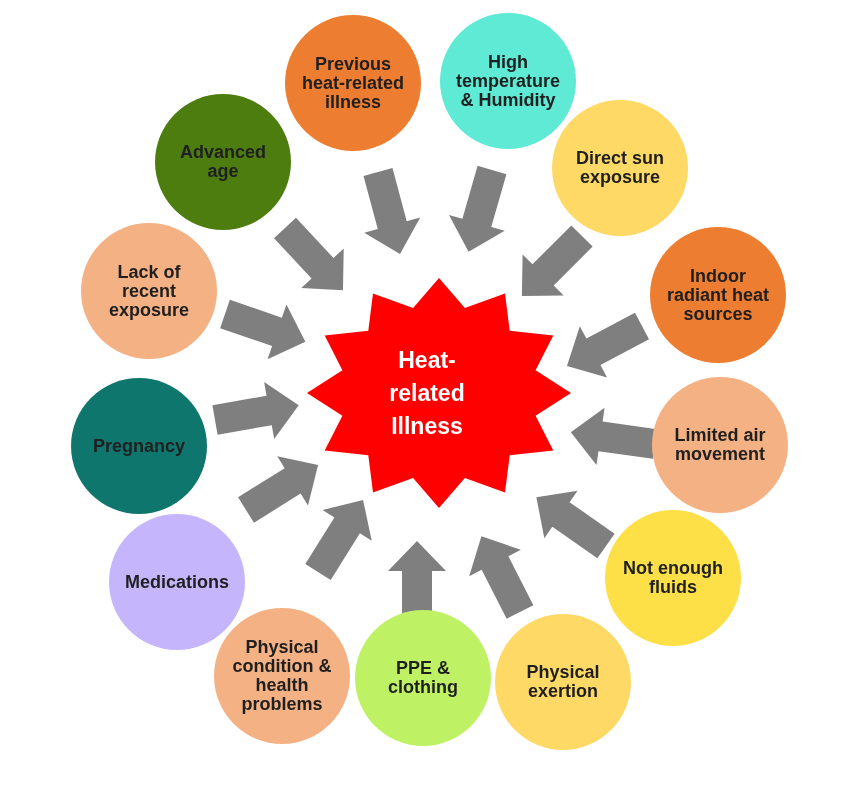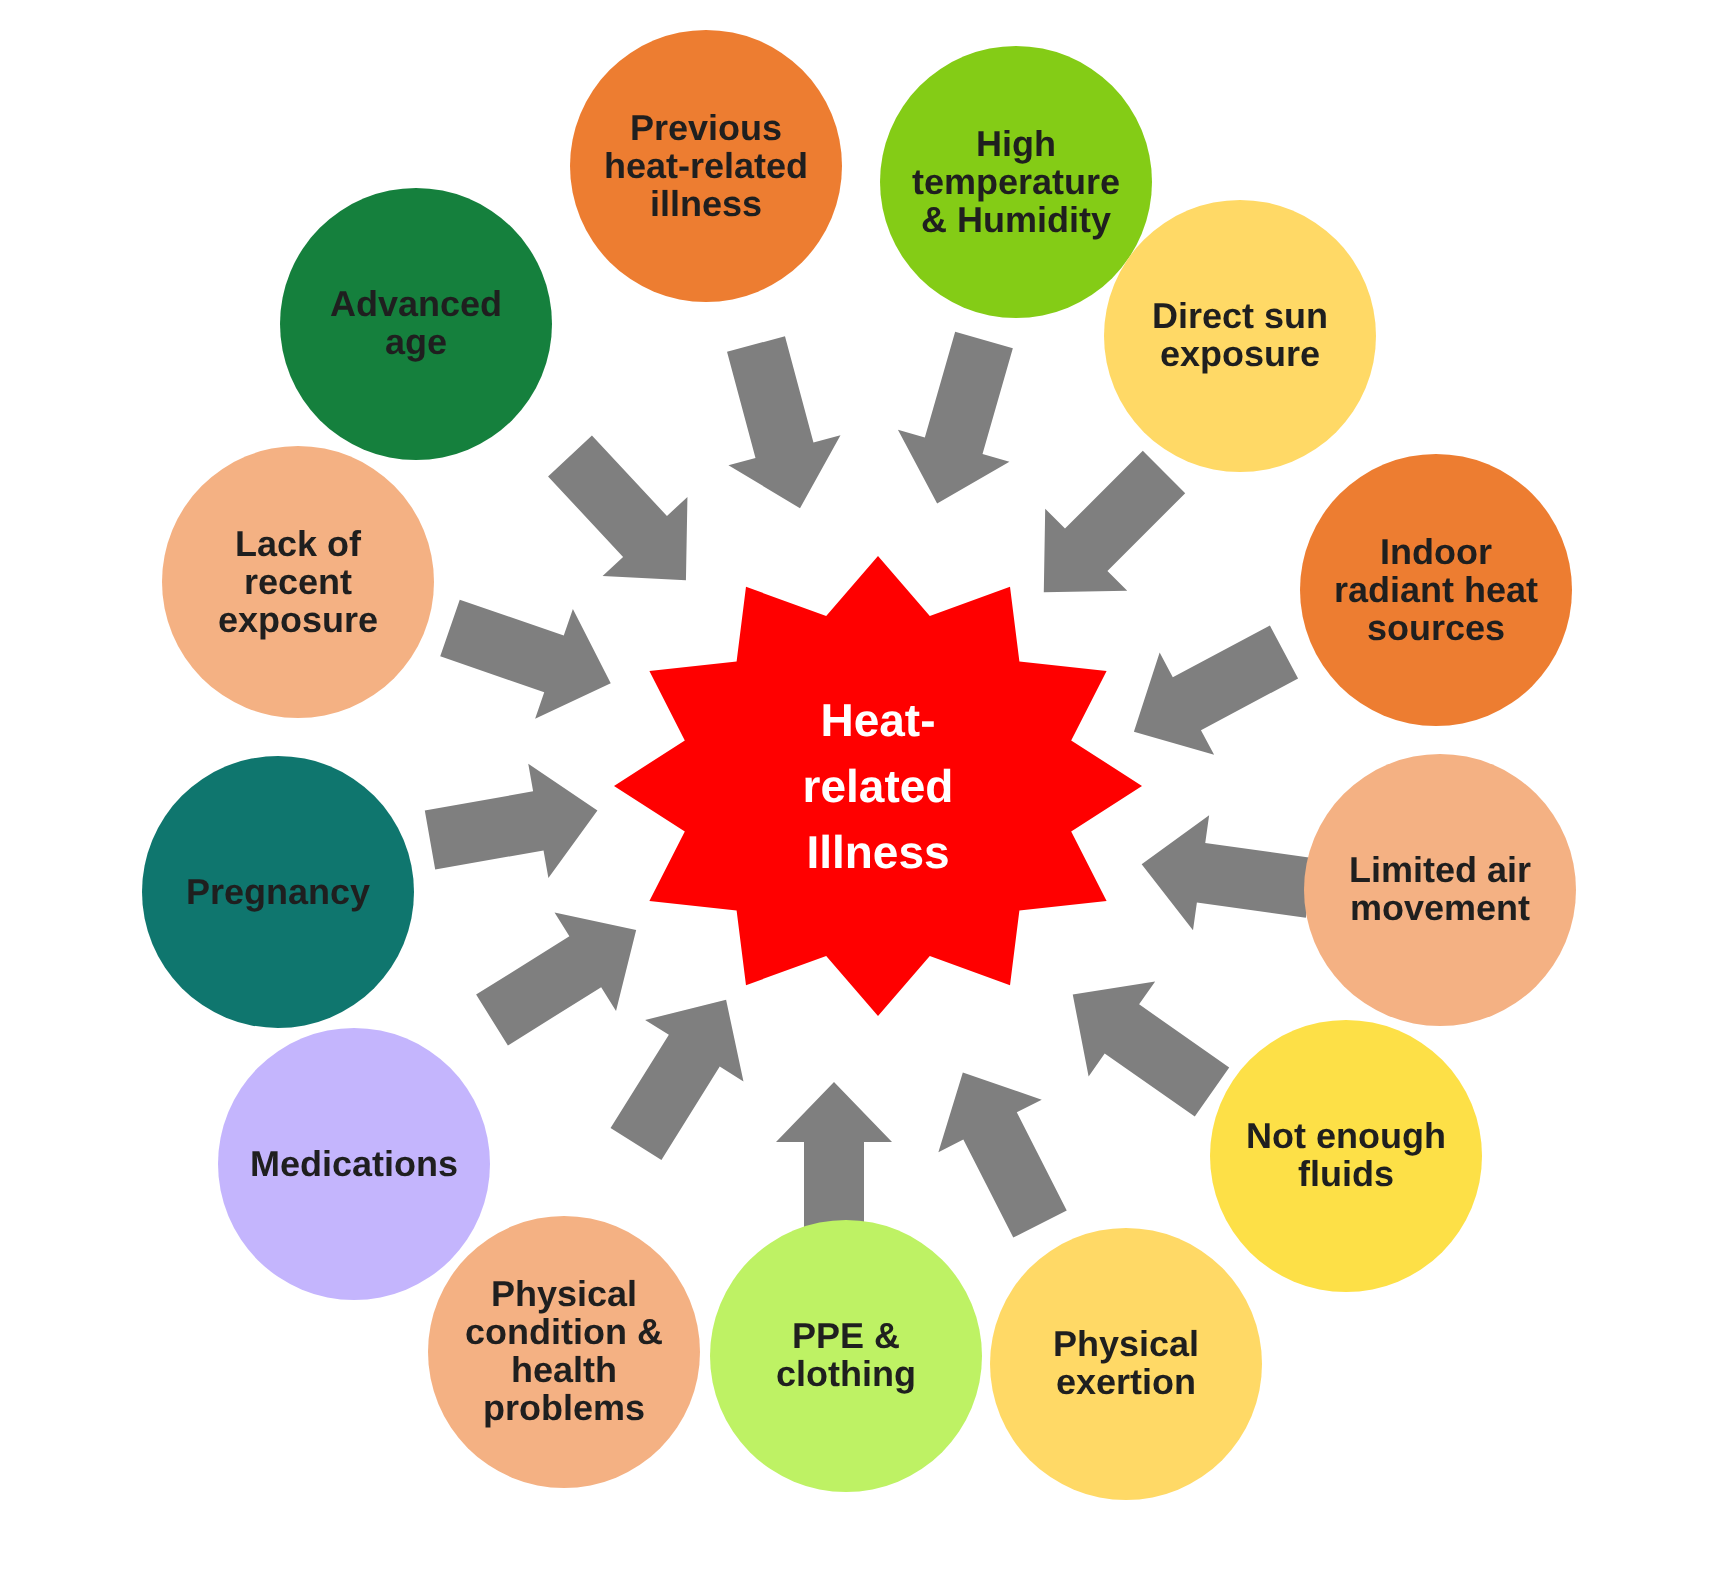--- a/index.html
+++ b/index.html
@@ -8,21 +8,21 @@
   .factor {
     position:absolute; width:136px; height:136px; border-radius:50%;
     display:flex; align-items:center; justify-content:center; text-align:center;
     box-sizing:border-box; padding:0 12px;
   }
   .factor span {
     font-weight:bold; font-size:18px; line-height:19px; color:#1f1f1f;
     white-space:pre-line;
   }
   .center-label {
-    position:absolute; left:339px; top:338px; width:200px; height:110px;
+    position:absolute; left:327px; top:338px; width:200px; height:110px;
     display:flex; align-items:center; justify-content:center; text-align:center;
   }
   .center-label span {
     color:#ffffff; font-weight:bold; font-size:23px; line-height:33px; white-space:pre-line;
   }
 </style>
 </head>
 <body>
 
 <svg class="diagram" width="865" height="793" viewBox="0 0 865 793">
@@ -75,21 +75,21 @@
   <span>Heat-
 related
 Illness</span>
 </div>
 
 <div class="factor" style="left:285px;top:15px;background:#ED7D31">
     <span>Previous
 heat-related
 illness</span>
   </div>
-<div class="factor" style="left:440px;top:23px;background:#84cc16">
+<div class="factor" style="left:440px;top:13px;background:#5eead4">
     <span>High
 temperature
 &amp; Humidity</span>
   </div>
 <div class="factor" style="left:552px;top:100px;background:#FFD966">
     <span>Direct sun
 exposure</span>
   </div>
 <div class="factor" style="left:650px;top:227px;background:#ED7D31">
     <span>Indoor
@@ -122,16 +122,16 @@
     <span>Medications</span>
   </div>
 <div class="factor" style="left:71px;top:378px;background:#0f766e">
     <span>Pregnancy</span>
   </div>
 <div class="factor" style="left:81px;top:223px;background:#F4B183">
     <span>Lack of
 recent
 exposure</span>
   </div>
-<div class="factor" style="left:140px;top:94px;background:#15803d">
+<div class="factor" style="left:155px;top:94px;background:#4d7c0f">
     <span>Advanced
 age</span>
   </div>
 
 </body></html>

